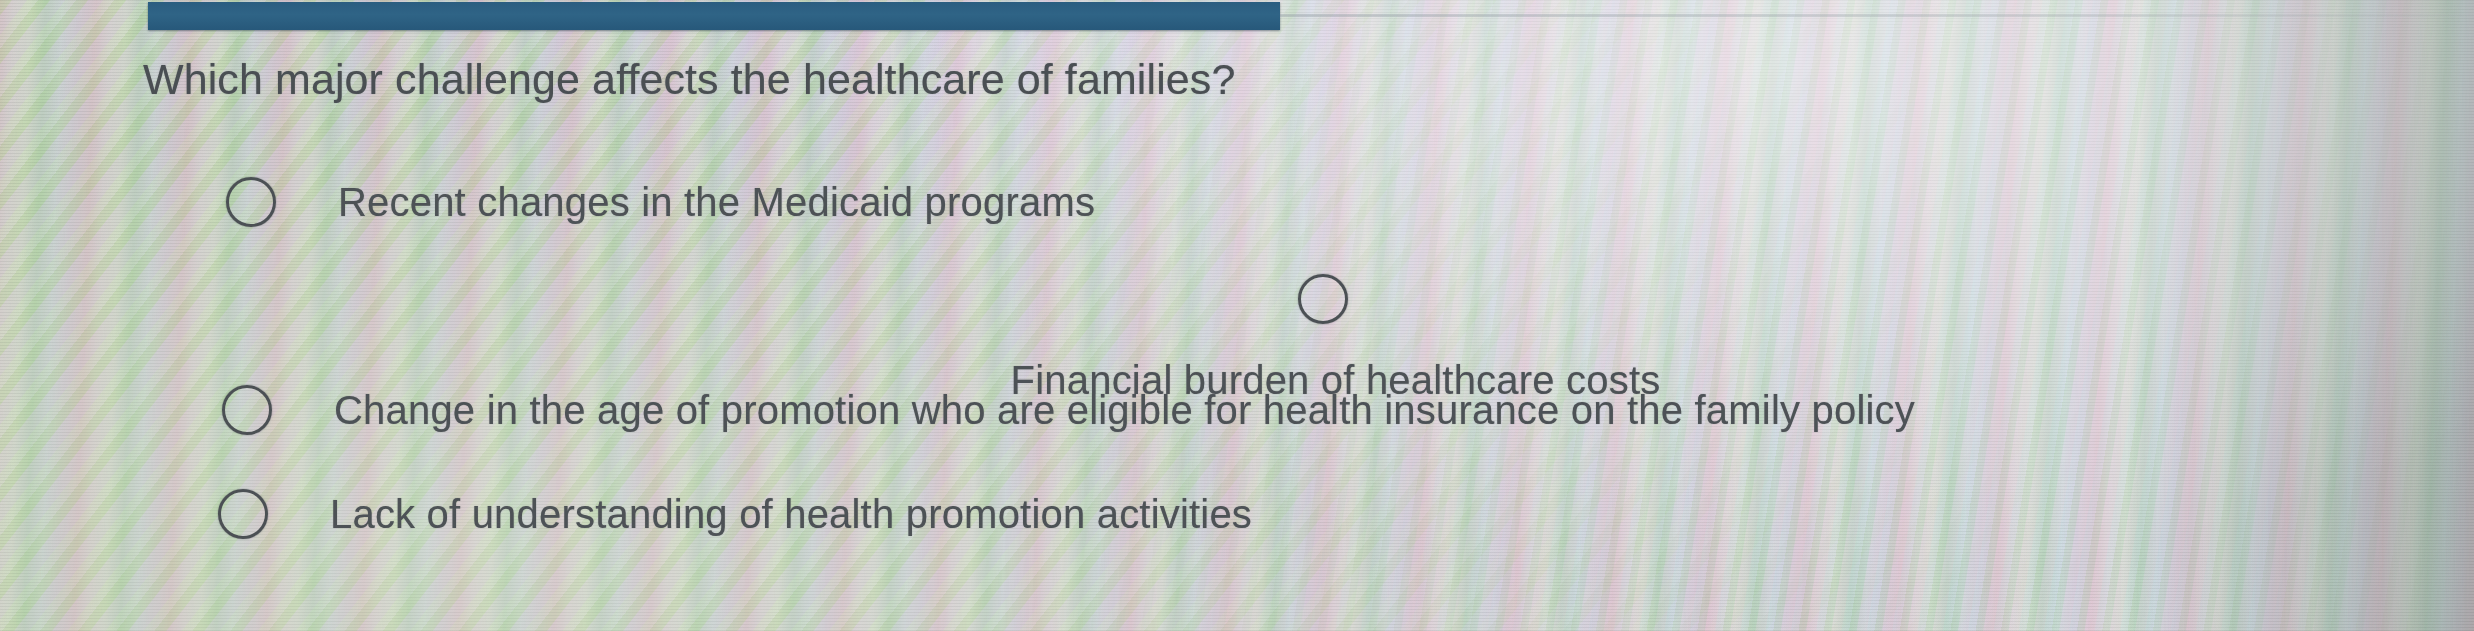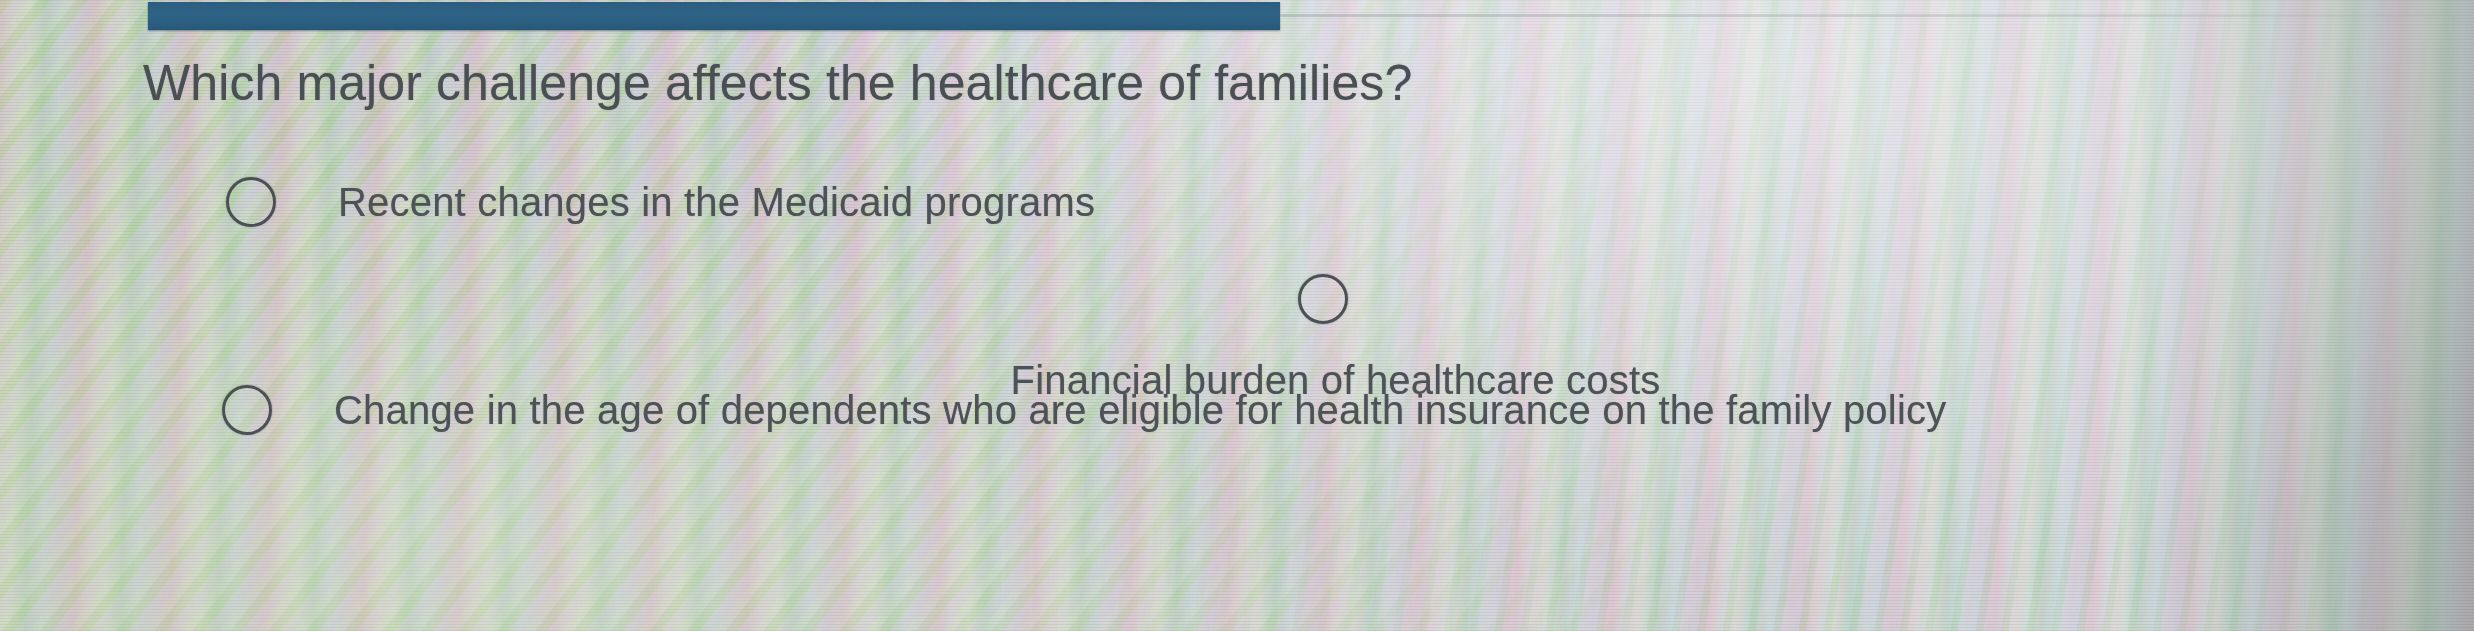--- a/index.html
+++ b/index.html
@@ -136,21 +136,21 @@
     top: 14px;
     right: 0;
     height: 3px;
     background: linear-gradient(to right, rgba(150,160,168,.42), rgba(160,168,172,.30) 70%, rgba(170,176,178,.10));
   }
 
   #question-title {
     position: absolute;
     left: 143px;
     top: 56px;
-    font-size: 50px;
+    font-size: 43px;
     line-height: 1.08;
     letter-spacing: .1px;
     color: #4a4f53;
     text-shadow: 0 0 1.2px rgba(90,96,100,.55), .6px 0 1px rgba(255,255,255,.22);
     white-space: nowrap;
   }
 
   #options {
     position: absolute;
     left: 222px;
@@ -220,19 +220,23 @@
         <span class="option-label">Recent changes in the Medicaid programs</span>
       </div>
 
       <div class="option-row">
         <span class="radio"></span>
         <span class="option-label">Financial burden of healthcare costs</span>
       </div>
 
       <div class="option-row">
         <span class="radio"></span>
-        <span class="option-label">Change in the age of dependents who are eligible for health insurance on the family policy</span>
-      </div>
-
+        <span class="option-label">Change in the age of promotion who are eligible for health insurance on the family policy</span>
+      </div>
+
+      <div class="option-row">
+        <span class="radio"></span>
+        <span class="option-label">Lack of understanding of health promotion activities</span>
+      </div>
 
     </div>
   </div>
 </div>
 
 </body></html>

